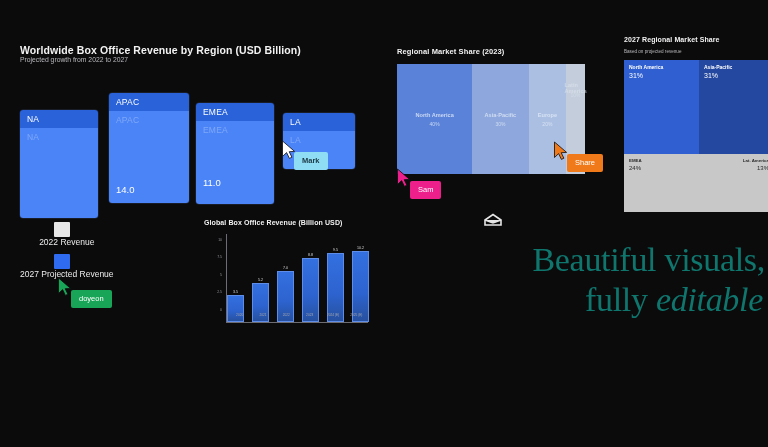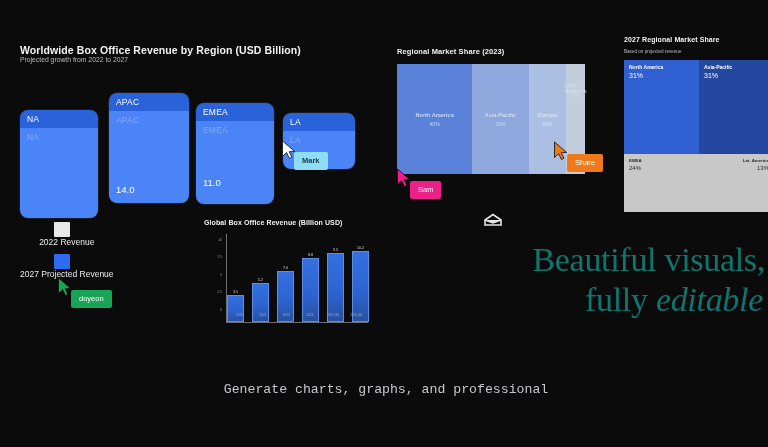--- a/index.html
+++ b/index.html
@@ -10,21 +10,21 @@
 
   
   .ttl{font-weight:bold;color:#f2f2f2;letter-spacing:.1px;}
   .sub{color:#b9b9bd;}
 
   
   #panel-regions{position:absolute;left:0;top:28px;width:375px;height:185px;}
   #panel-regions .ttl{position:absolute;left:20px;top:16px;font-size:10.5px;}
   #panel-regions .sub{position:absolute;left:20px;top:28px;font-size:6.8px;}
 
-  .regcol{position:absolute;border-radius:8px;overflow:hidden;
+  .regcol{position:absolute;border-radius:3px;overflow:hidden;
           box-shadow:0 0 0 .5px rgba(120,150,230,.25);}
   .regcol .head{background:#2962d9;color:#ffffff;font-size:8.5px;
                 padding:4px 6px 4px 7px;font-weight:400;letter-spacing:.2px;}
   .regcol .body{position:relative;background:#4b84f7;height:100%;}
   .regcol .ghost{position:absolute;left:7px;top:4px;font-size:8.5px;
                  color:rgba(255,255,255,.28);letter-spacing:.2px;}
   .regcol .val{position:absolute;left:7px;font-size:9.5px;color:#ffffff;}
 
   #col-na   {left:20px; top:82px;  width:78px;  height:108px;}
   #col-apac {left:109px;top:65px;  width:80px;  height:110px;}
@@ -247,21 +247,20 @@
       <svg width="20" height="16" viewBox="0 0 20 16">
         <path d="M2 13 L2 8 L10 2.5 L18 8 L18 13 Z" fill="none" stroke="#e6e6e6" stroke-width="1.6"></path>
         <path d="M2 8 L10 11 L18 8" fill="#e6e6e6" stroke="#e6e6e6" stroke-width="1.4"></path>
       </svg>
     </span>
     <div class="hl l1">Beautiful visuals,</div>
     <div class="hl l2"><span>fully </span><em>editable</em></div>
   </div>
 
   <div id="caption">
-    <div>Generate charts, graphs, and professional</div>
   </div>
 
   <div class="cursor" style="left:281px;top:140px;font-weight:bold;">
     <svg width="16" height="20" viewBox="0 0 16 20">
         <path d="M1.5 1 L1.5 16.5 L5.6 12.6 L8.4 18.4 L10.9 17.2 L8.2 11.7 L13.6 11.4 Z" fill="#ffffff" stroke="#0b0b0c" stroke-width=".8"></path>
       </svg>
     <span class="cbadge" id="badge-mark" style="left: 13px; top: 12px; background: rgb(143, 220, 245); color: rgb(27, 58, 68);">Mark</span>
   </div>
 
   <div class="cursor" style="left:57px;top:277px;text-decoration:underline;">

